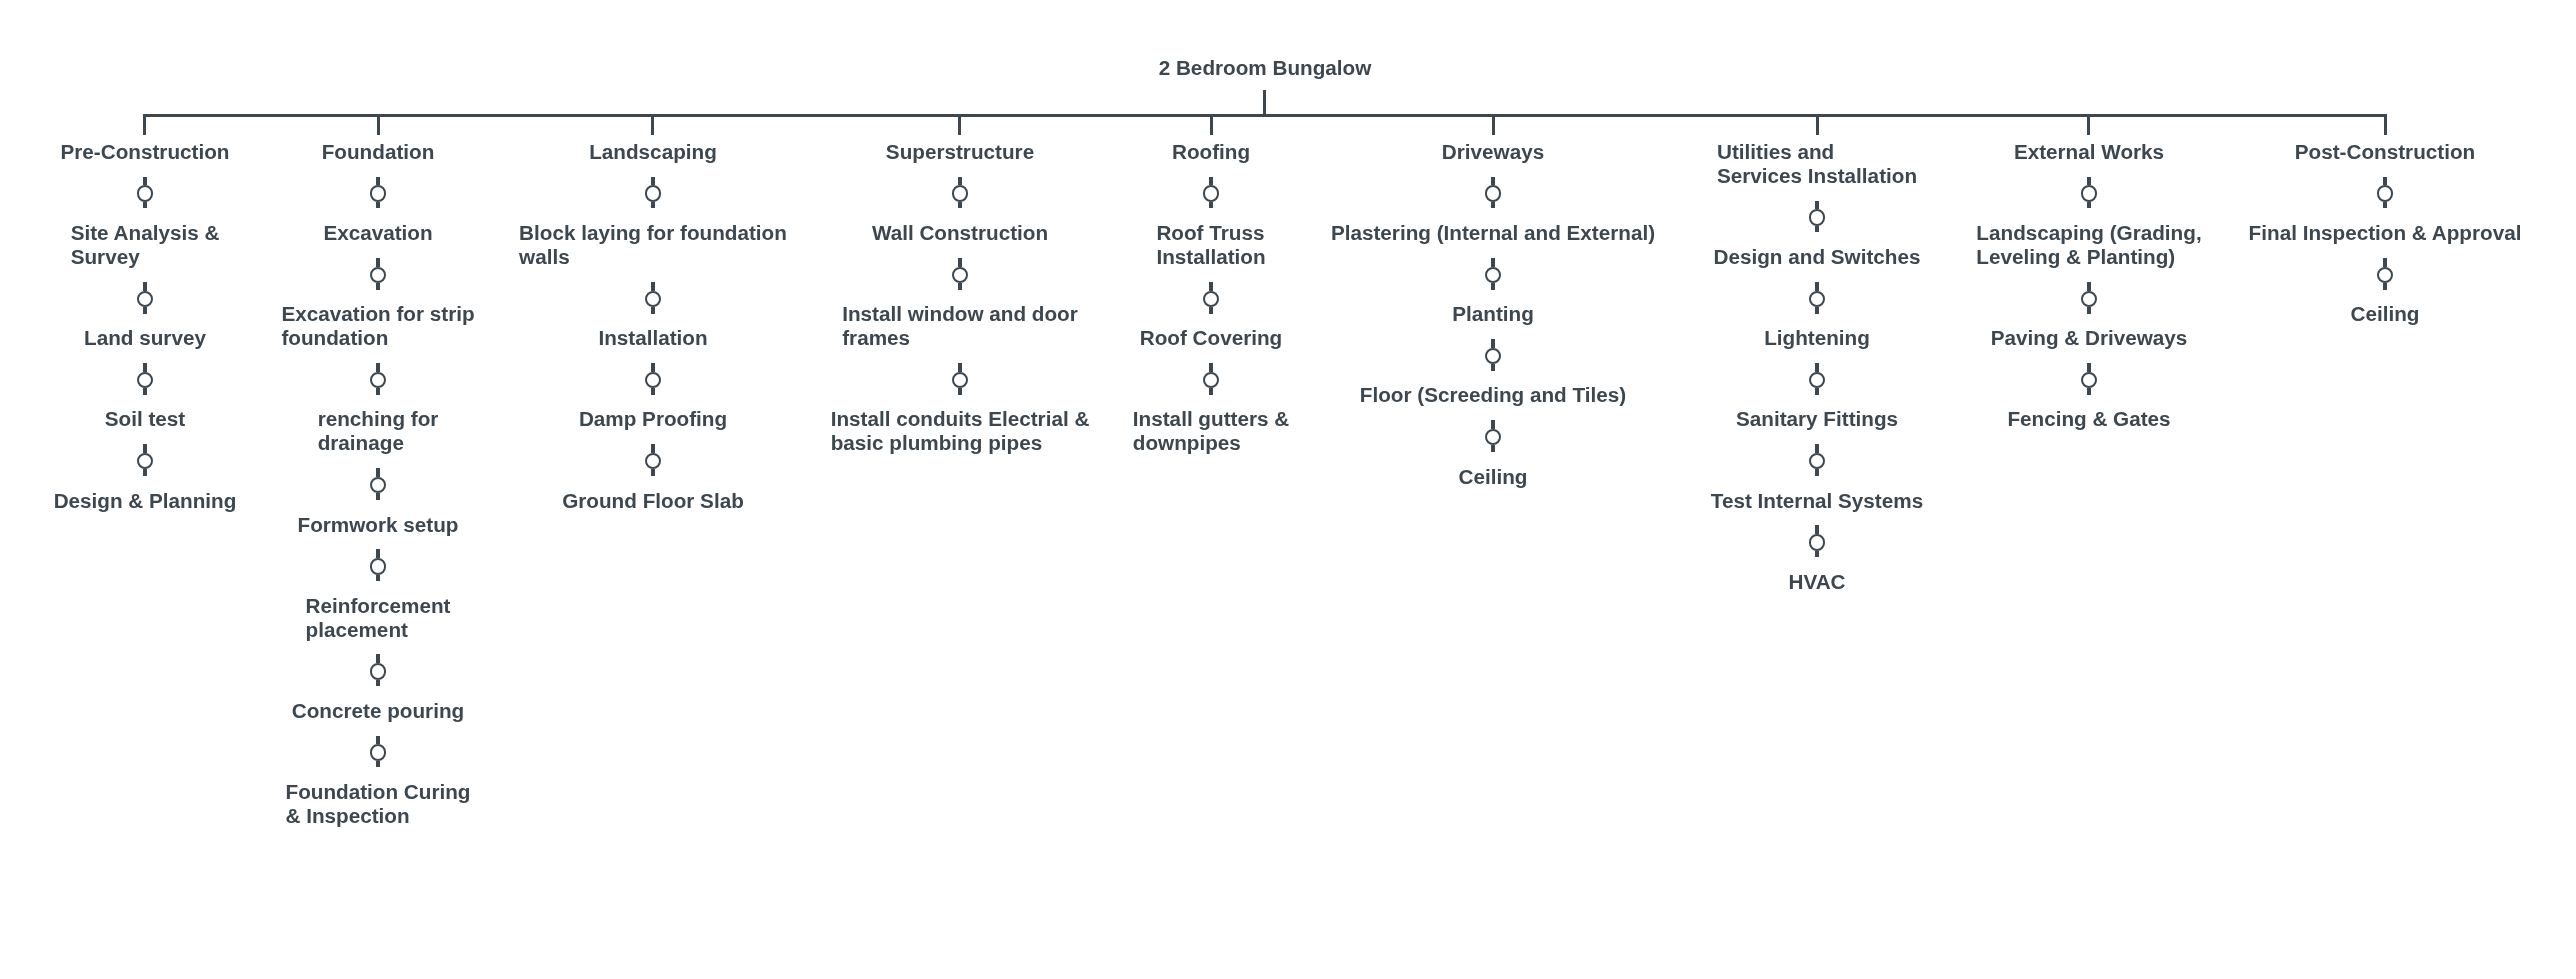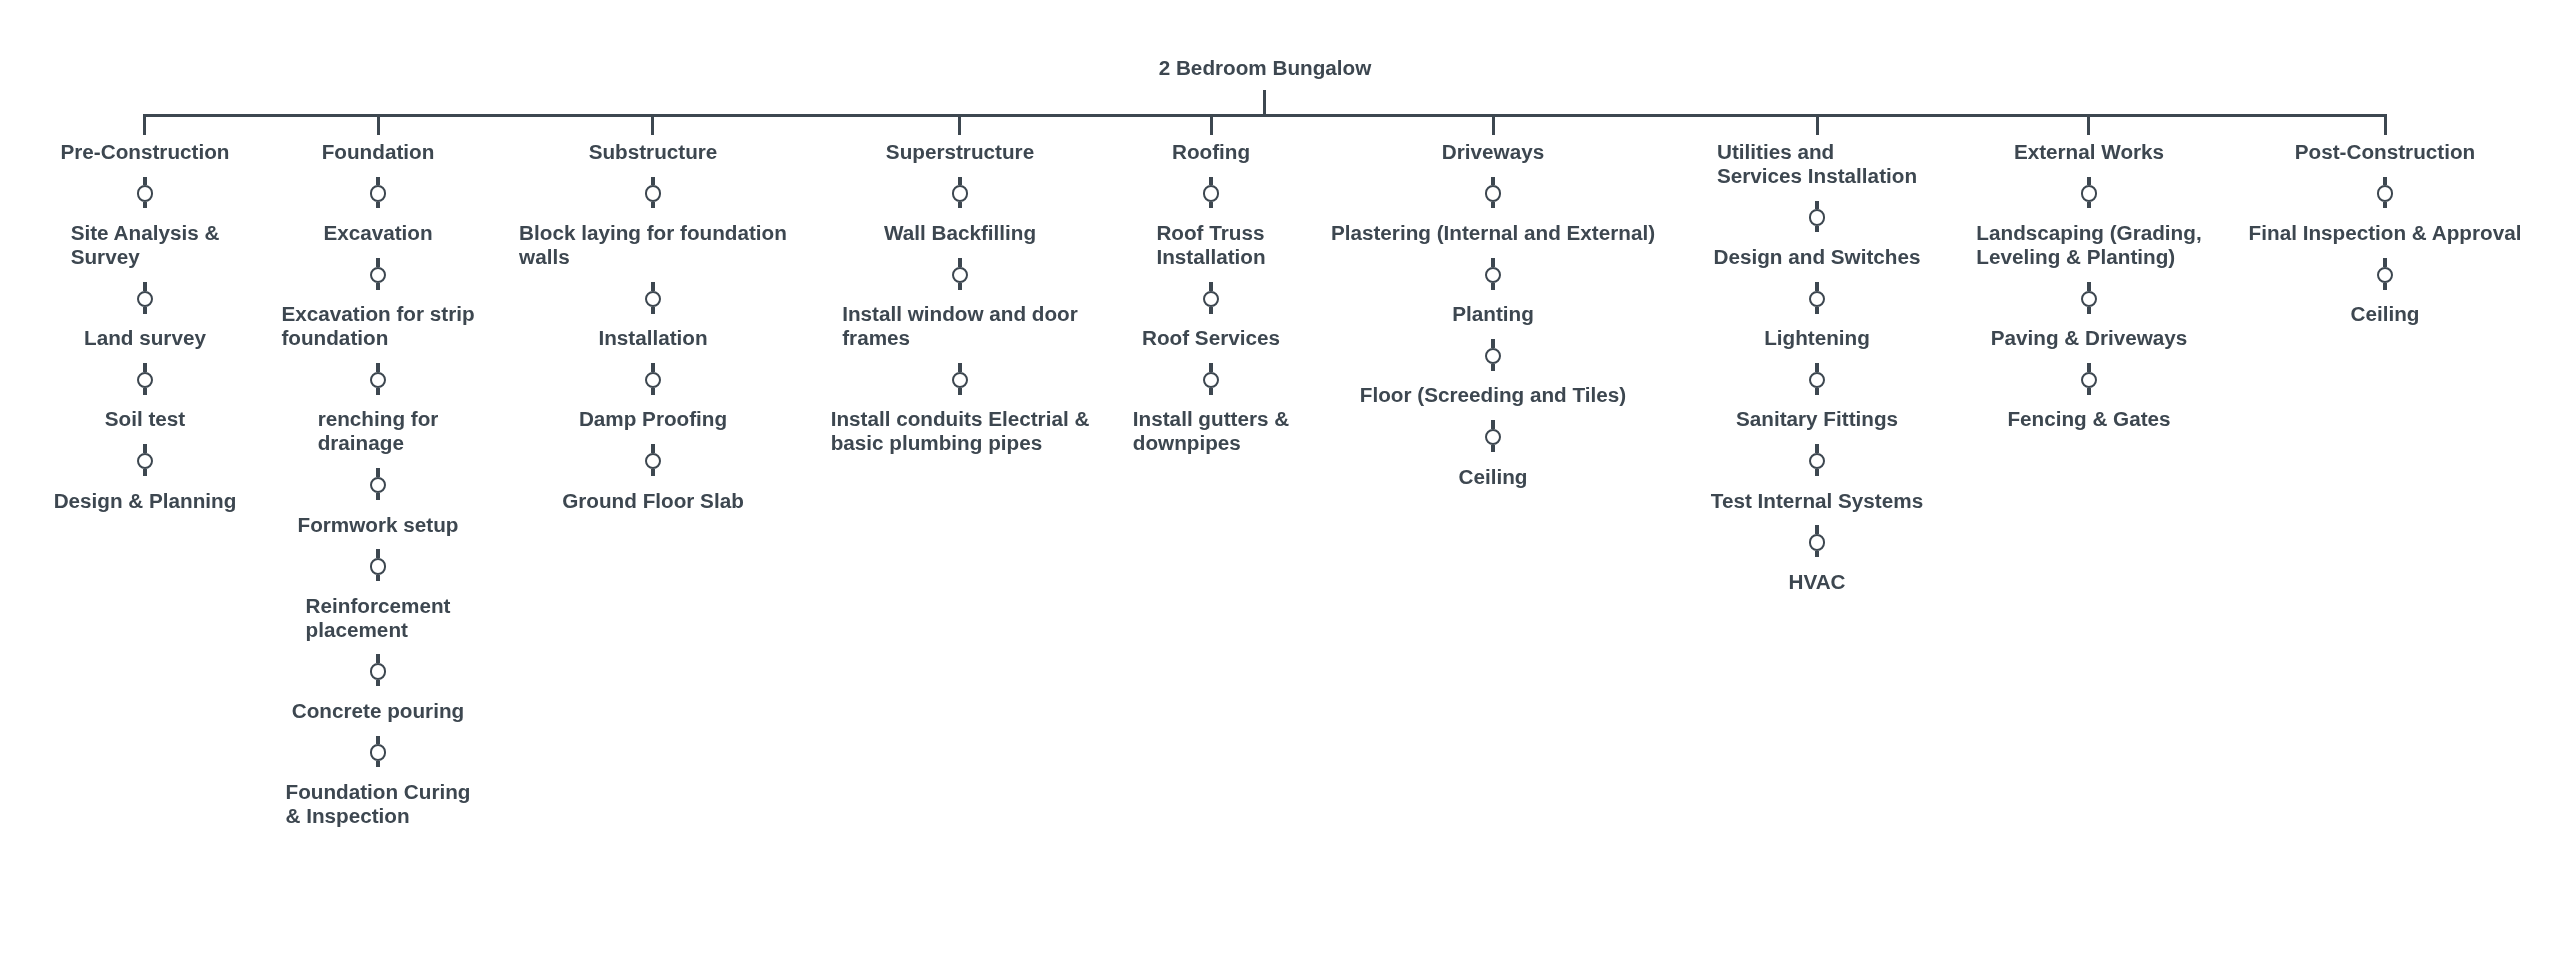--- a/index.html
+++ b/index.html
@@ -168,21 +168,21 @@
         <div class="connector">
           <div class="ln-top"></div>
           <div class="circle"></div>
           <div class="ln-bottom"></div>
         </div>
         <div class="label">Foundation Curing
 &amp; Inspection</div>
       </div>
       <div class="trunk-tick" style="left: 651px;"></div>
       <div class="branch-column" style="left: 653px;">
-        <div class="label">Substructure</div>
+        <div class="label">Landscaping</div>
         <div class="connector">
           <div class="ln-top"></div>
           <div class="circle"></div>
           <div class="ln-bottom"></div>
         </div>
         <div class="label">Block laying for foundation
 walls</div>
         <div class="connector">
           <div class="ln-top"></div>
           <div class="circle"></div>
@@ -203,21 +203,21 @@
         <div class="label">Ground Floor Slab</div>
       </div>
       <div class="trunk-tick" style="left: 958px;"></div>
       <div class="branch-column" style="left: 960px;">
         <div class="label">Superstructure</div>
         <div class="connector">
           <div class="ln-top"></div>
           <div class="circle"></div>
           <div class="ln-bottom"></div>
         </div>
-        <div class="label">Wall Backfilling</div>
+        <div class="label">Wall Construction</div>
         <div class="connector">
           <div class="ln-top"></div>
           <div class="circle"></div>
           <div class="ln-bottom"></div>
         </div>
         <div class="label">Install window and door
 frames</div>
         <div class="connector">
           <div class="ln-top"></div>
           <div class="circle"></div>
@@ -234,21 +234,21 @@
           <div class="circle"></div>
           <div class="ln-bottom"></div>
         </div>
         <div class="label">Roof Truss
 Installation</div>
         <div class="connector">
           <div class="ln-top"></div>
           <div class="circle"></div>
           <div class="ln-bottom"></div>
         </div>
-        <div class="label">Roof Services</div>
+        <div class="label">Roof Covering</div>
         <div class="connector">
           <div class="ln-top"></div>
           <div class="circle"></div>
           <div class="ln-bottom"></div>
         </div>
         <div class="label">Install gutters &amp;
 downpipes</div>
       </div>
       <div class="trunk-tick" style="left: 1492px;"></div>
       <div class="branch-column" style="left: 1493px;">

